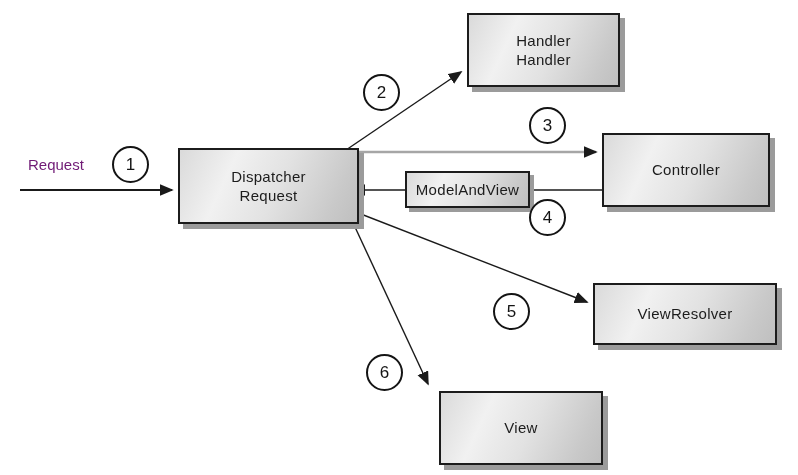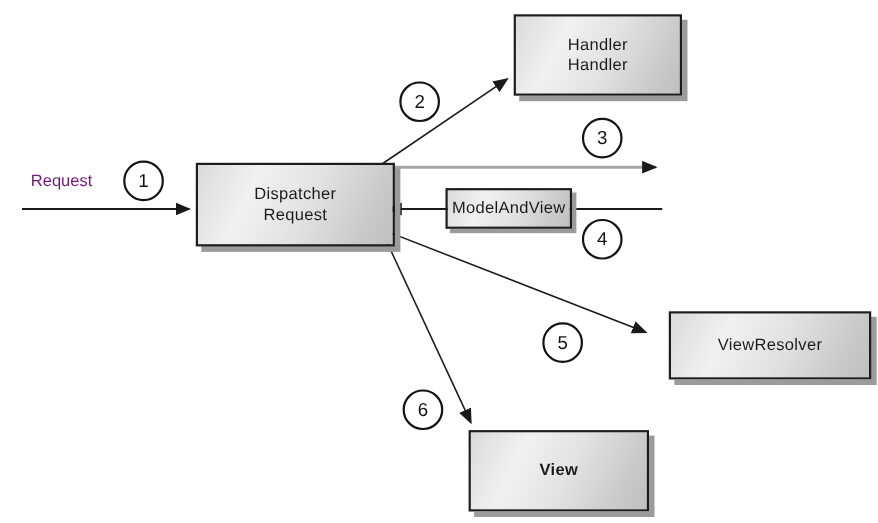--- a/index.html
+++ b/index.html
@@ -35,23 +35,23 @@
     color: #1c1c1c;
     font-size: 15px;
     line-height: 1.3;
     letter-spacing: 0.3px;
     z-index: 2;
   }
   .node span { display: block; }
   #node-dispatcher     { left: 178px; top: 148px; width: 181px; height: 76px; }
   #node-handler        { left: 467px; top: 13px;  width: 153px; height: 74px; }
   #node-controller     { left: 602px; top: 133px; width: 168px; height: 74px; }
-  #node-modelandview   { left: 405px; top: 171px; width: 115px; height: 37px; box-shadow: 4px 4px 0 #9b9b9b; font-size: 15px; }
-  #node-viewresolver   { left: 608px; top: 283px; width: 184px; height: 62px; }
-  #node-view           { left: 426px; top: 391px; width: 164px; height: 74px; font-weight: bold; }
+  #node-modelandview   { left: 405px; top: 171px; width: 125px; height: 37px; box-shadow: 4px 4px 0 #9b9b9b; font-size: 15px; }
+  #node-viewresolver   { left: 593px; top: 283px; width: 184px; height: 62px; }
+  #node-view           { left: 439px; top: 391px; width: 164px; height: 74px; }
 
   .step-circle {
     position: absolute;
     box-sizing: border-box;
     width: 37px; height: 37px;
     border: 2.5px solid #141414;
     border-radius: 50%;
     background: #ffffff;
     display: flex;
     align-items: center;
@@ -99,20 +99,23 @@
   <div class="node" id="node-dispatcher">
     <span>Dispatcher</span>
     <span>Request</span>
   </div>
 
   <div class="node" id="node-handler">
     <span>Handler</span>
     <span>Handler</span>
   </div>
 
+  <div class="node" id="node-controller">
+    <span>Controller</span>
+  </div>
 
   <div class="node" id="node-modelandview">
     <span>ModelAndView</span>
   </div>
 
   <div class="node" id="node-viewresolver">
     <span>ViewResolver</span>
   </div>
 
   <div class="node" id="node-view">

